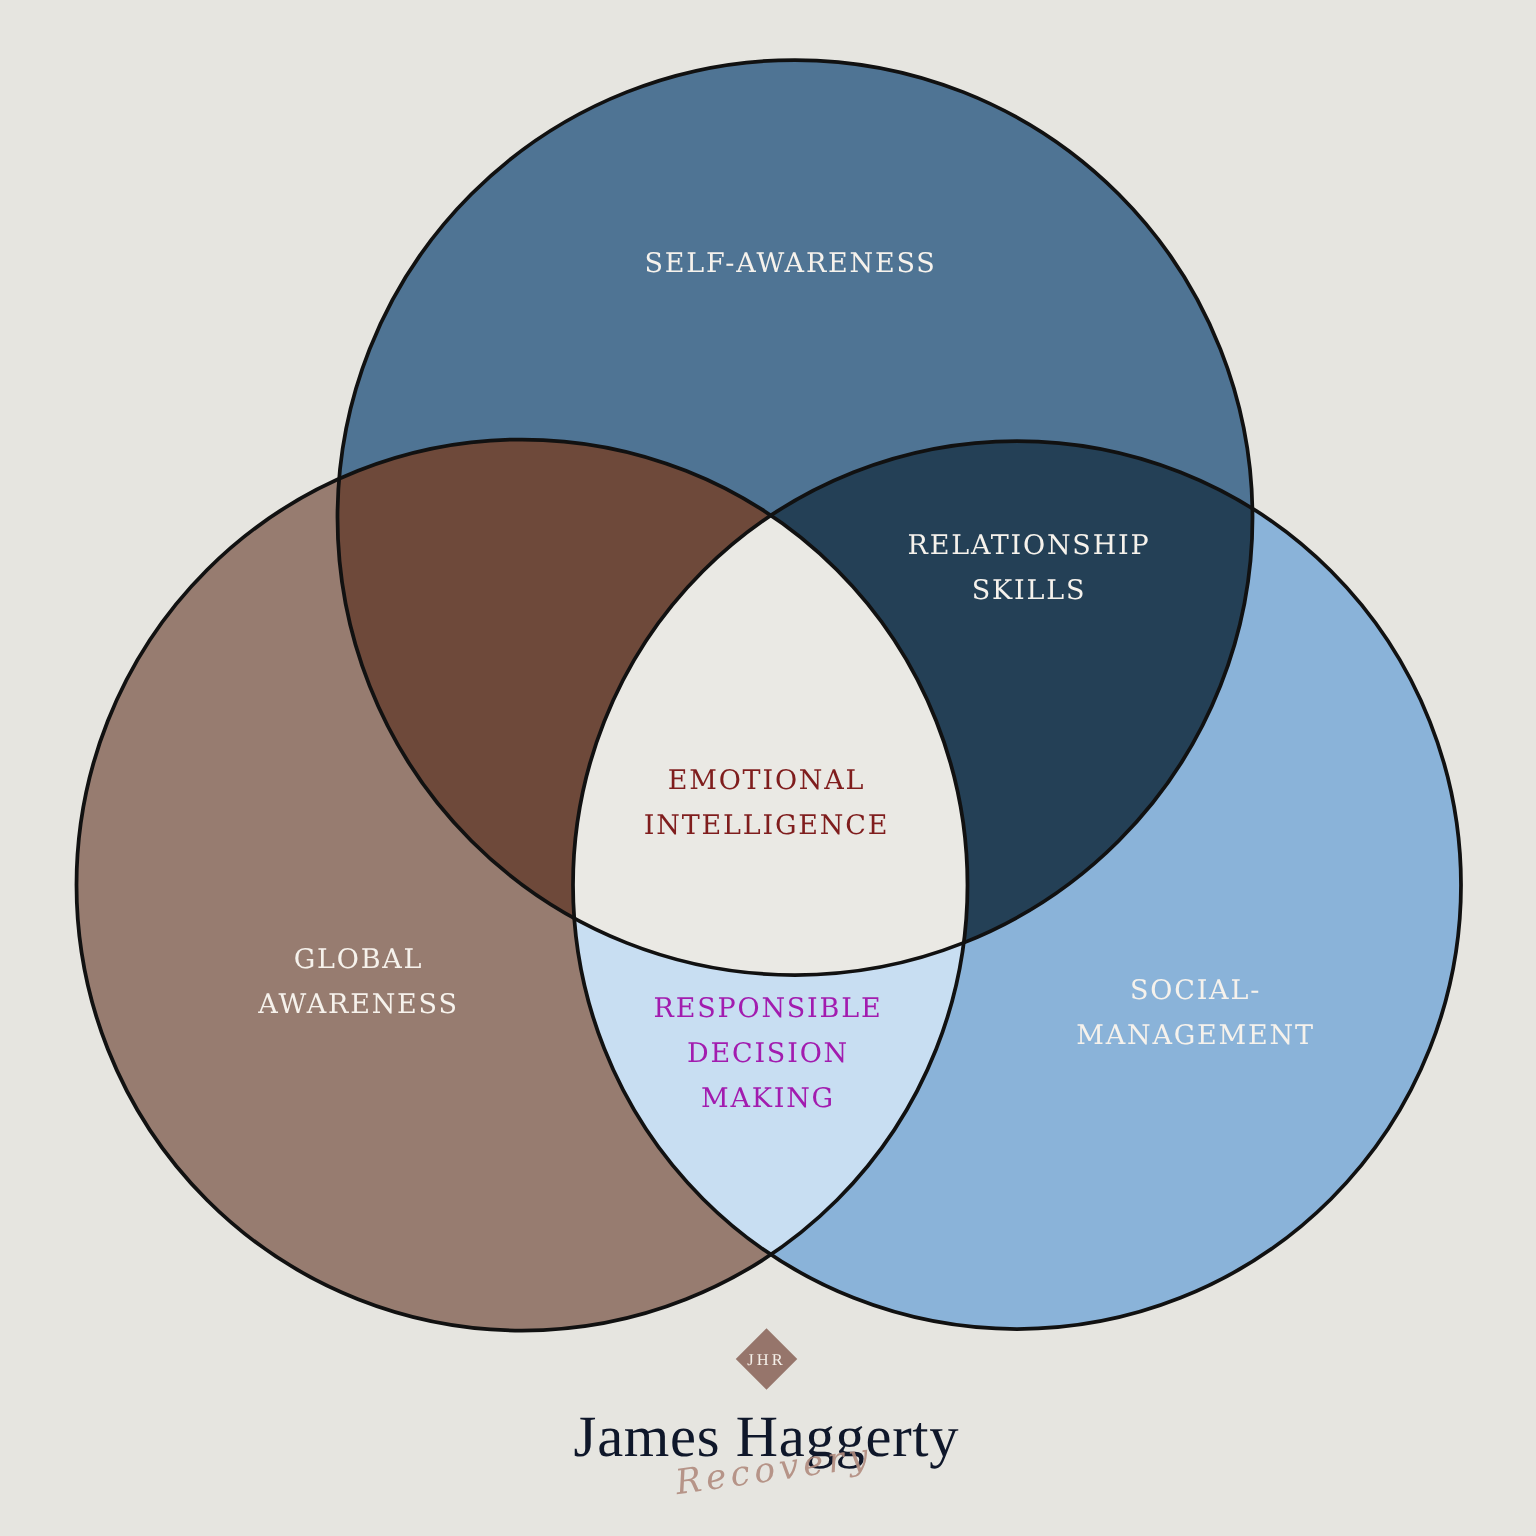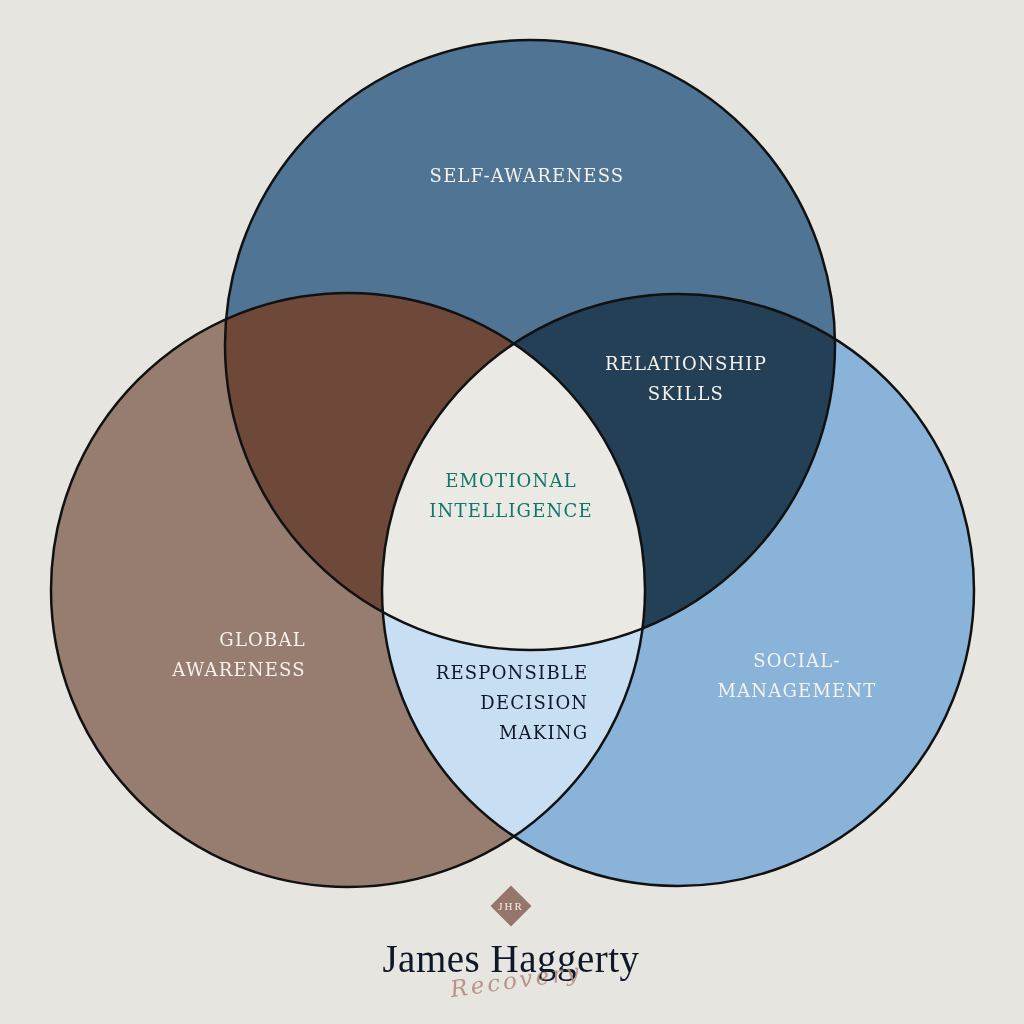--- a/index.html
+++ b/index.html
@@ -12,23 +12,23 @@
   svg.venn{position:absolute;left:0;top:0;width:1024px;height:1024px;}
   .region-label{
     position:absolute;transform:translate(-50%,-50%);
     font-family:"DejaVu Serif",serif;
     font-size:18px;line-height:30px;letter-spacing:1.2px;
     text-align:center;white-space:pre-line;color:#f6f2ec;
   }
   .lbl-self-awareness{left:527px;top:176px;}
   .lbl-self-management{left:350px;top:336px;}
   .lbl-relationship-skills{left:686px;top:355px;margin-top:24px;}
-  .lbl-emotional-intelligence{left:511px;top:496px;color:#0f766e;}
-  .lbl-global-awareness{left:239px;top:655px;text-align:right;}
-  .lbl-responsible{left:512px;top:703px;color:#0f172a;text-align:right;}
+  .lbl-emotional-intelligence{left:511px;top:536px;color:#7f1d1d;}
+  .lbl-global-awareness{left:239px;top:655px;}
+  .lbl-responsible{left:512px;top:703px;color:#a21caf;}
   .lbl-social-awareness{left:797px;top:676px;}
   .brand-name{
     position:absolute;left:511px;top:958px;transform:translate(-50%,-50%);
     font-family:"Liberation Serif",serif;font-size:39px;letter-spacing:0.5px;
     color:#0f172a;white-space:nowrap;
   }
   .brand-script{
     position:absolute;left:516px;top:980px;transform:translate(-50%,-50%) rotate(-8deg);
     font-family:"DejaVu Serif",serif;font-style:italic;font-size:23px;
     letter-spacing:3px;color:#b18c7f;white-space:nowrap;opacity:0.9;

